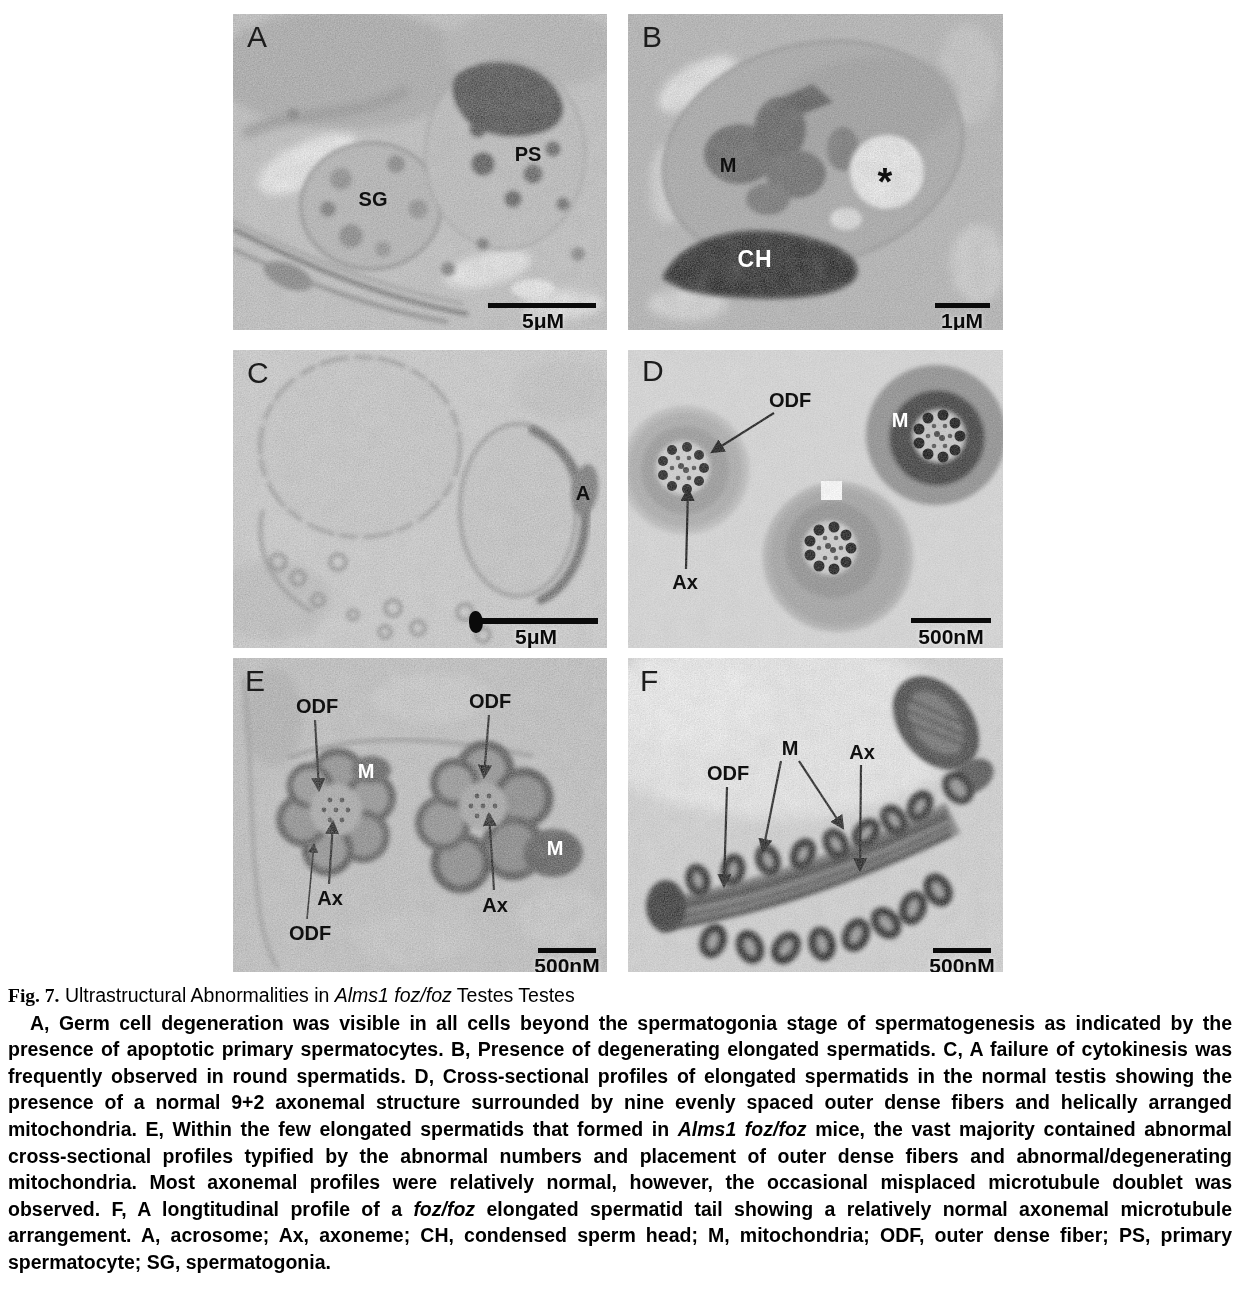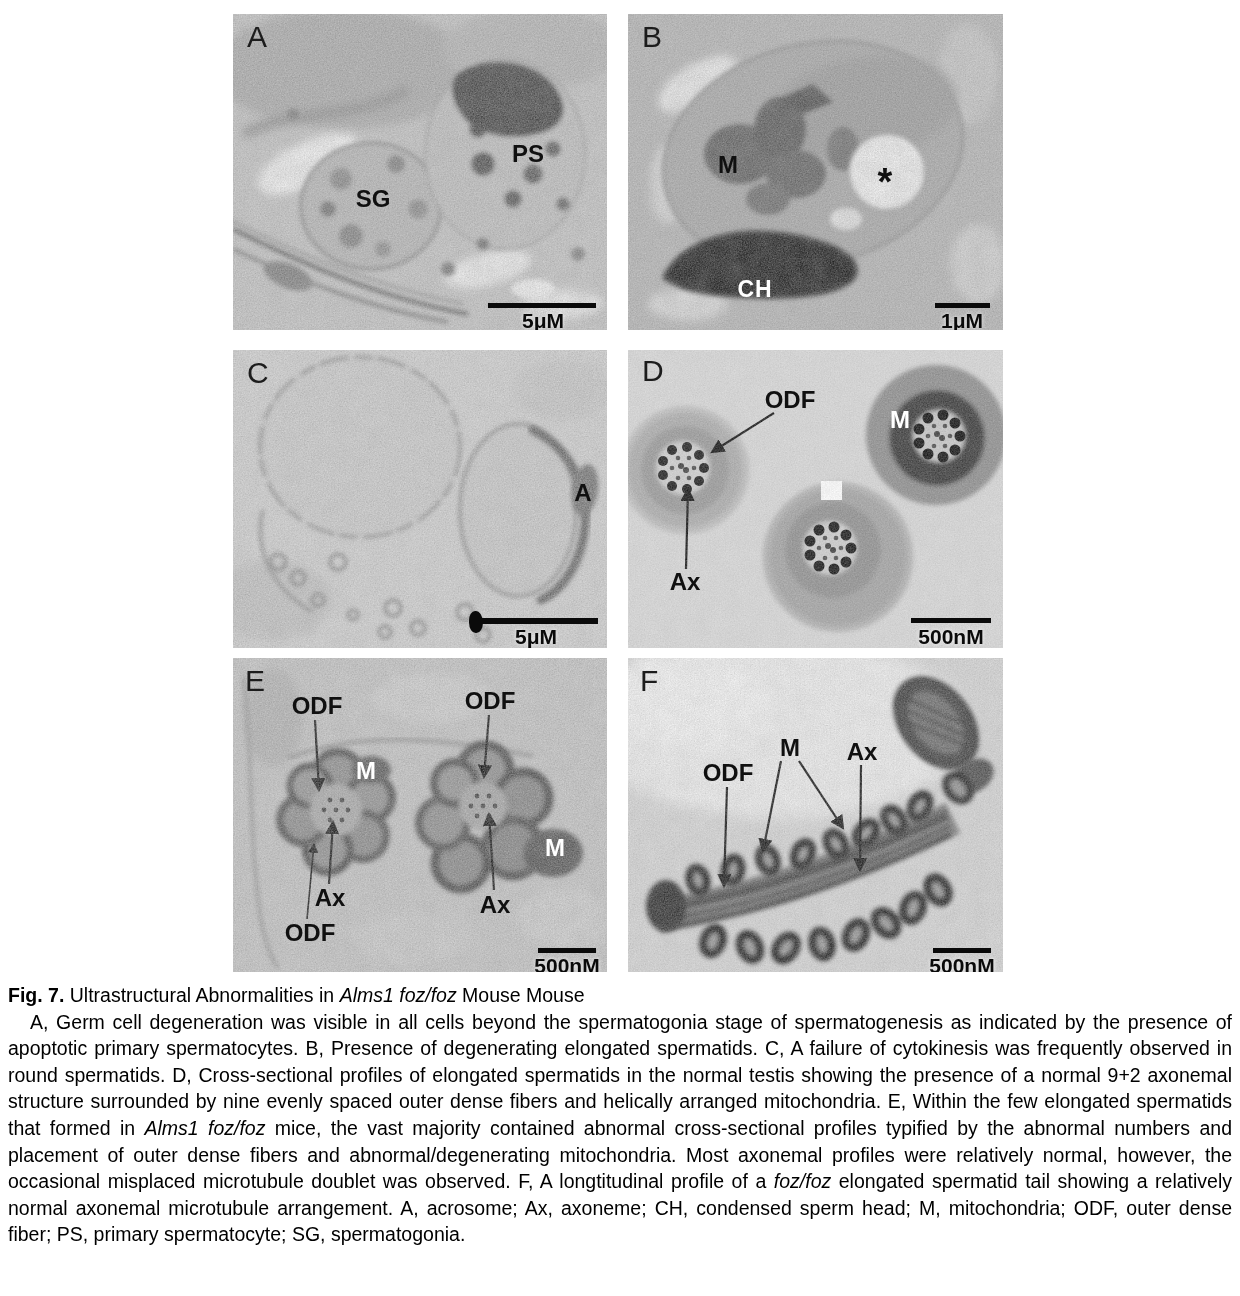--- a/index.html
+++ b/index.html
@@ -1,31 +1,31 @@
 <!DOCTYPE html>
 <html><head>
 <meta charset="utf-8">
 <style>
   * { margin:0; padding:0; box-sizing:border-box; }
   html,body { width:1240px; height:1296px; background:#ffffff; font-family:"Liberation Sans",sans-serif; }
   .page { position:relative; width:1240px; height:1296px; background:#fff; overflow:hidden; }
   .panel { position:absolute; overflow:hidden; background:#c8c8c8; }
   .panel svg { position:absolute; left:0; top:0; display:block; }
   .pletter { position:absolute; font-size:30px; font-weight:500; color:#1c1c1c; line-height:1; letter-spacing:0; }
-  .plbl { position:absolute; transform:translate(-50%,-50%); font-weight:700; font-size:24px; color:#101010; line-height:1; white-space:nowrap; }
+  .plbl { position:absolute; transform:translate(-50%,-50%); font-weight:700; font-size:20px; color:#101010; line-height:1; white-space:nowrap; }
   .white { color:#ffffff; }
   .ast { font-size:38px; }
   .ch { font-size:23px; letter-spacing:1px; }
   .sbar { position:absolute; background:#0a0a0a; }
   .sblbl { position:absolute; transform:translate(-50%,0); font-weight:700; font-size:21px; color:#0a0a0a; line-height:1; white-space:nowrap; text-shadow:0 0 4px rgba(255,255,255,.9); }
   .sbar-blob { position:absolute; background:#0a0a0a; border-radius:45% 55% 50% 50%; }
   .caption { position:absolute; left:8px; width:1224px; top:982px; color:#000; font-size:19.5px; line-height:26.6px; }
   .cap-title { margin:0; }
-  .cap-body { margin:0; text-align:justify; text-indent:22px; }
-  .b { font-weight:700; }
+  .cap-body { margin:0; text-align:justify; text-indent:22px;font-weight:bold; }
+  .b { font-weight:700;font-family:Liberation Serif, serif; }
   .i { font-style:italic;margin-top:45px; }
 </style>
 </head>
 <body>
 
 <svg width="0" height="0" style="position:absolute">
   <defs>
     <filter id="gD" x="0%" y="0%" width="100%" height="100%">
       <feTurbulence type="fractalNoise" baseFrequency="0.8" numOctaves="2" seed="3" stitchTiles="stitch"></feTurbulence>
       <feColorMatrix type="matrix" values="0 0 0 0 0.22  0 0 0 0 0.22  0 0 0 0 0.22  0.55 0.55 0.55 0 -0.5"></feColorMatrix>
@@ -132,21 +132,21 @@
       <circle cx="259" cy="158" r="38" fill="#f0f0f0" stroke="#9a9a9a" stroke-width="2" filter="url(#b2)"></circle>
       <ellipse cx="218" cy="205" rx="16" ry="11" fill="#e3e3e3" filter="url(#b2)"></ellipse>
       <path d="M38,258 C55,230 95,215 140,218 C185,221 222,235 228,252 C233,266 215,277 185,281 C140,287 75,283 50,272 C36,266 33,264 38,258 Z" fill="#141414" stroke="#3a3a3a" stroke-width="3" filter="url(#b2)"></path>
       <rect width="375" height="316" filter="url(#gM)" opacity="0.3"></rect>
       <rect width="375" height="316" filter="url(#gD)" opacity="0.5"></rect>
       <rect width="375" height="316" filter="url(#gL)" opacity="0.4"></rect>
     </svg>
     <span class="pletter" style="left:14px;top:8px">B</span>
     <span class="plbl" style="left:100px;top:151px">M</span>
     <span class="plbl ast" style="left:257px;top:168px">*</span>
-    <span class="plbl white ch" style="left:127px;top:275px">CH</span>
+    <span class="plbl white ch" style="left:127px;top:245px">CH</span>
     <div class="sbar" style="left:307px;top:289px;width:55px;height:5px"></div>
     <span class="sblbl" style="left:334px;top:296px">1μM</span>
   </figure>
 
   <figure class="panel" style="left:233px;top:350px;width:374px;height:298px">
     <svg viewBox="0 0 374 298" width="374" height="298">
       <rect width="374" height="298" fill="#cbcbcb"></rect>
       <g filter="url(#b4)">
         <ellipse cx="40" cy="250" rx="60" ry="40" fill="#bdbdbd"></ellipse>
         <ellipse cx="330" cy="40" rx="50" ry="30" fill="#c2c2c2"></ellipse>
@@ -401,17 +401,17 @@
     </svg>
     <span class="pletter" style="left:12px;top:8px">F</span>
     <span class="plbl" style="left:100px;top:115px">ODF</span>
     <span class="plbl" style="left:162px;top:90px">M</span>
     <span class="plbl" style="left:234px;top:94px">Ax</span>
     <div class="sbar" style="left:305px;top:290px;width:58px;height:5px"></div>
     <span class="sblbl" style="left:334px;top:297px">500nM</span>
   </figure>
 
   <div class="caption">
-    <p class="cap-title"><span class="b">Fig. 7.</span><span> Ultrastructural Abnormalities in </span><span class="i">Alms1 foz/foz</span><span> Mouse Mouse</span></p>
+    <p class="cap-title"><span class="b">Fig. 7.</span><span> Ultrastructural Abnormalities in </span><span class="i">Alms1 foz/foz</span><span> Testes Testes</span></p>
     <p class="cap-body"><span>A, Germ cell degeneration was visible in all cells beyond the spermatogonia stage of spermatogenesis as indicated by the presence of apoptotic primary spermatocytes. B, Presence of degenerating elongated spermatids. C, A failure of cytokinesis was frequently observed in round spermatids. D, Cross-sectional profiles of elongated spermatids in the normal testis showing the presence of a normal 9+2 axonemal structure surrounded by nine evenly spaced outer dense fibers and helically arranged mitochondria. E, Within the few elongated spermatids that formed in </span><span class="i">Alms1 foz/foz</span><span> mice, the vast majority contained abnormal cross-sectional profiles typified by the abnormal numbers and placement of outer dense fibers and abnormal/degenerating mitochondria. Most axonemal profiles were relatively normal, however, the occasional misplaced microtubule doublet was observed. F, A longtitudinal profile of a </span><span class="i">foz/foz</span><span> elongated spermatid tail showing a relatively normal axonemal microtubule arrangement. A, acrosome; Ax, axoneme; CH, condensed sperm head; M, mitochondria; ODF, outer dense fiber; PS, primary spermatocyte; SG, spermatogonia.</span></p>
   </div>
 
 </div>
 
 </body></html>

